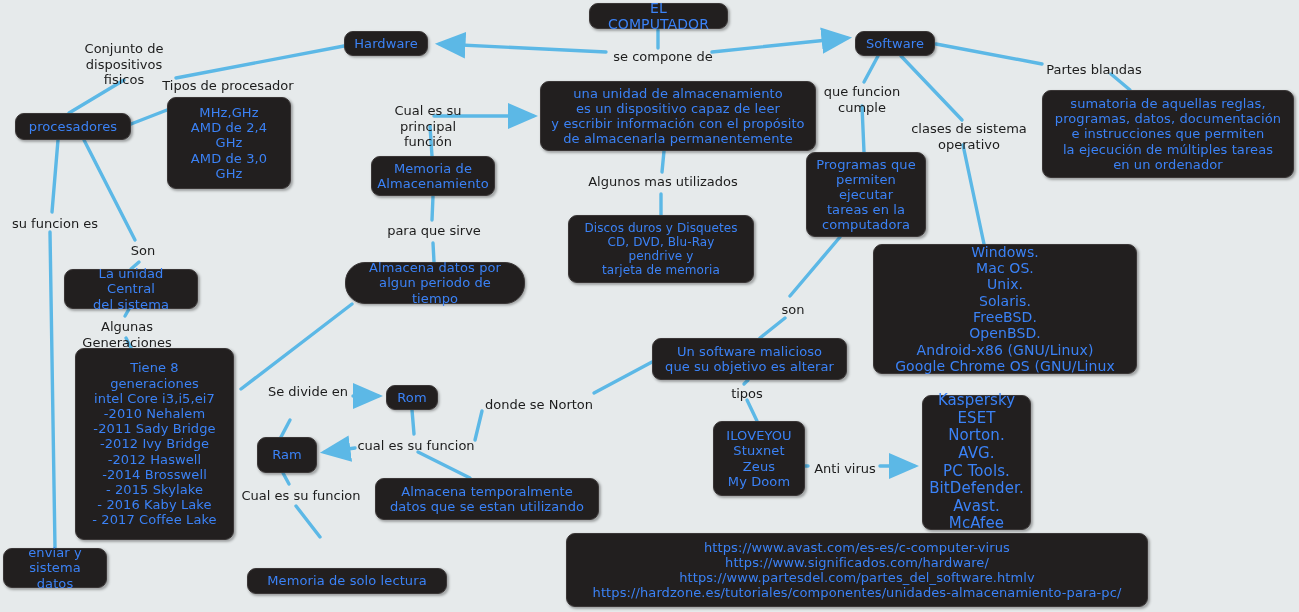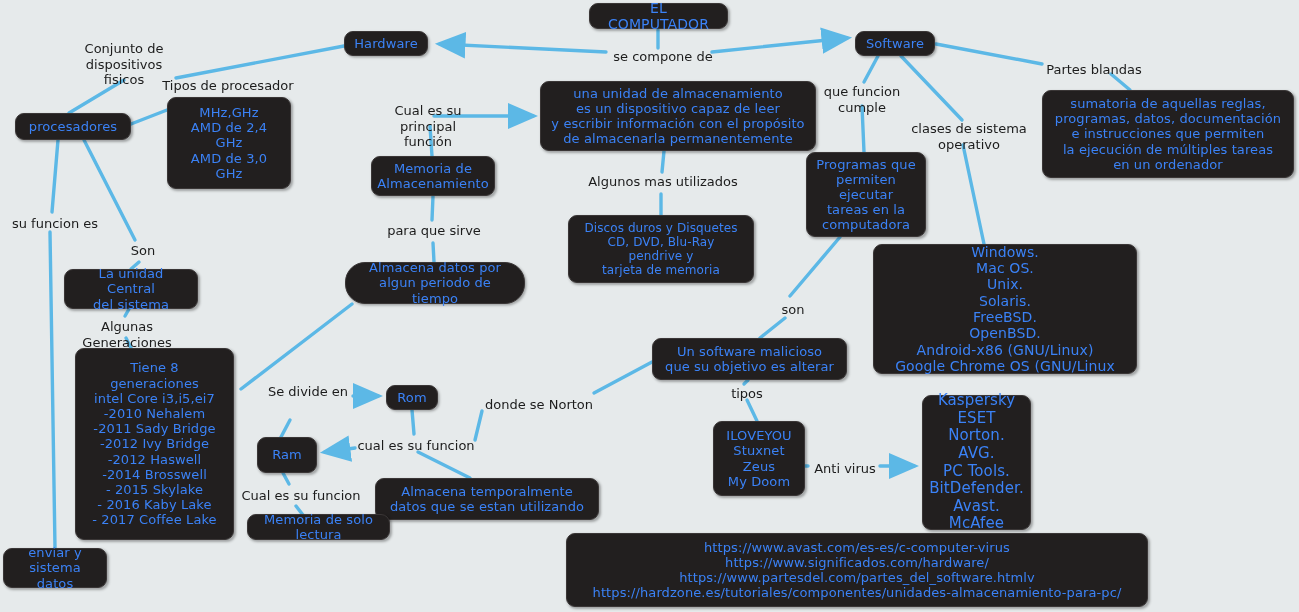--- a/index.html
+++ b/index.html
@@ -172,21 +172,21 @@
     <div class="node" style="left: 922px; top: 395px; width: 109px; height: 135px; font-size: 15px;">Kaspersky
 ESET
 Norton.
 AVG.
 PC Tools.
 BitDefender.
 Avast.
 McAfee</div>
     <div class="node" style="left: 375px; top: 478px; width: 224px; height: 42px; font-size: 13px;">Almacena temporalmente
 datos que se estan utilizando</div>
-    <div class="node" style="left: 247px; top: 514px; width: 143px; height: 26px; font-size: 13px;">Memoria de solo lectura</div>
+    <div class="node" style="left: 247px; top: 568px; width: 200px; height: 26px; font-size: 13px;">Memoria de solo lectura</div>
     <div class="node" style="left: 3px; top: 548px; width: 104px; height: 40px; font-size: 13px;">enviar y
 sistema datos</div>
     <div class="node" style="left: 566px; top: 533px; width: 582px; height: 74px; font-size: 13px;">https://www.avast.com/es-es/c-computer-virus
 https://www.significados.com/hardware/
 https://www.partesdel.com/partes_del_software.htmlv
 https://hardzone.es/tutoriales/componentes/unidades-almacenamiento-para-pc/</div>
     <div class="label" style="left: 608px; top: 49px; width: 110px; font-size: 13px;">se compone de</div>
     <div class="label" style="left: 78px; top: 41px; width: 92px; font-size: 13px;">Conjunto de
 dispositivos
 fisicos</div>

